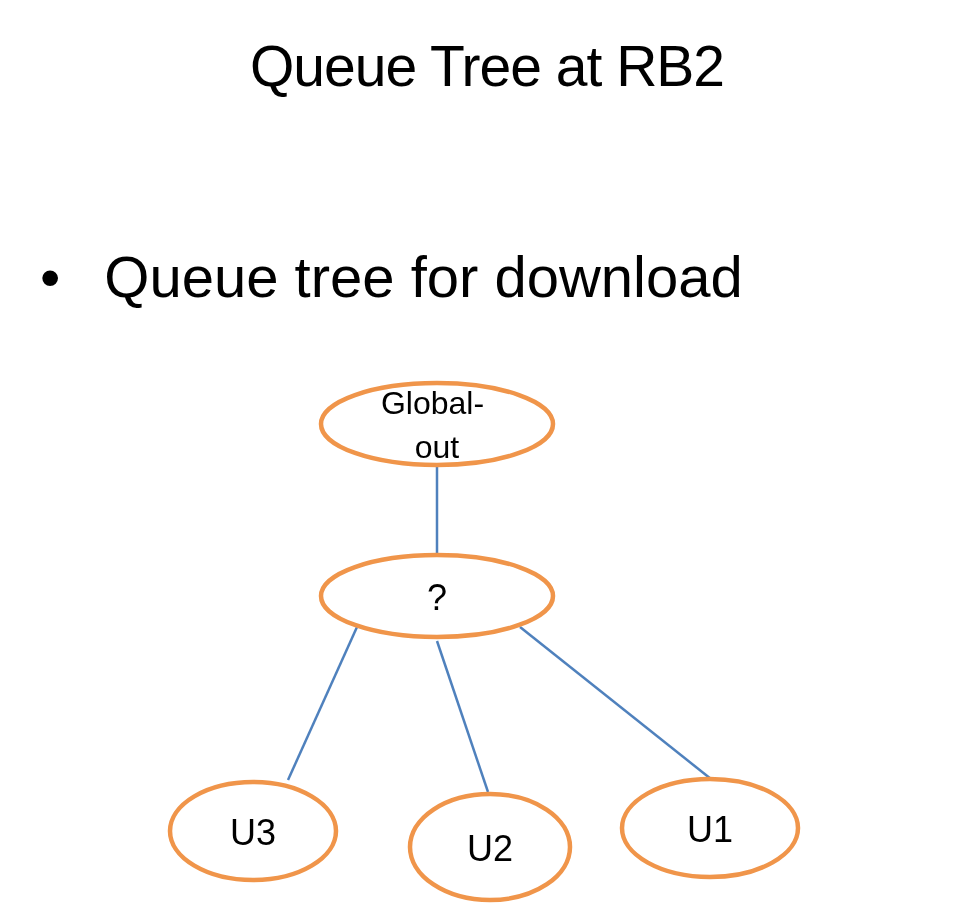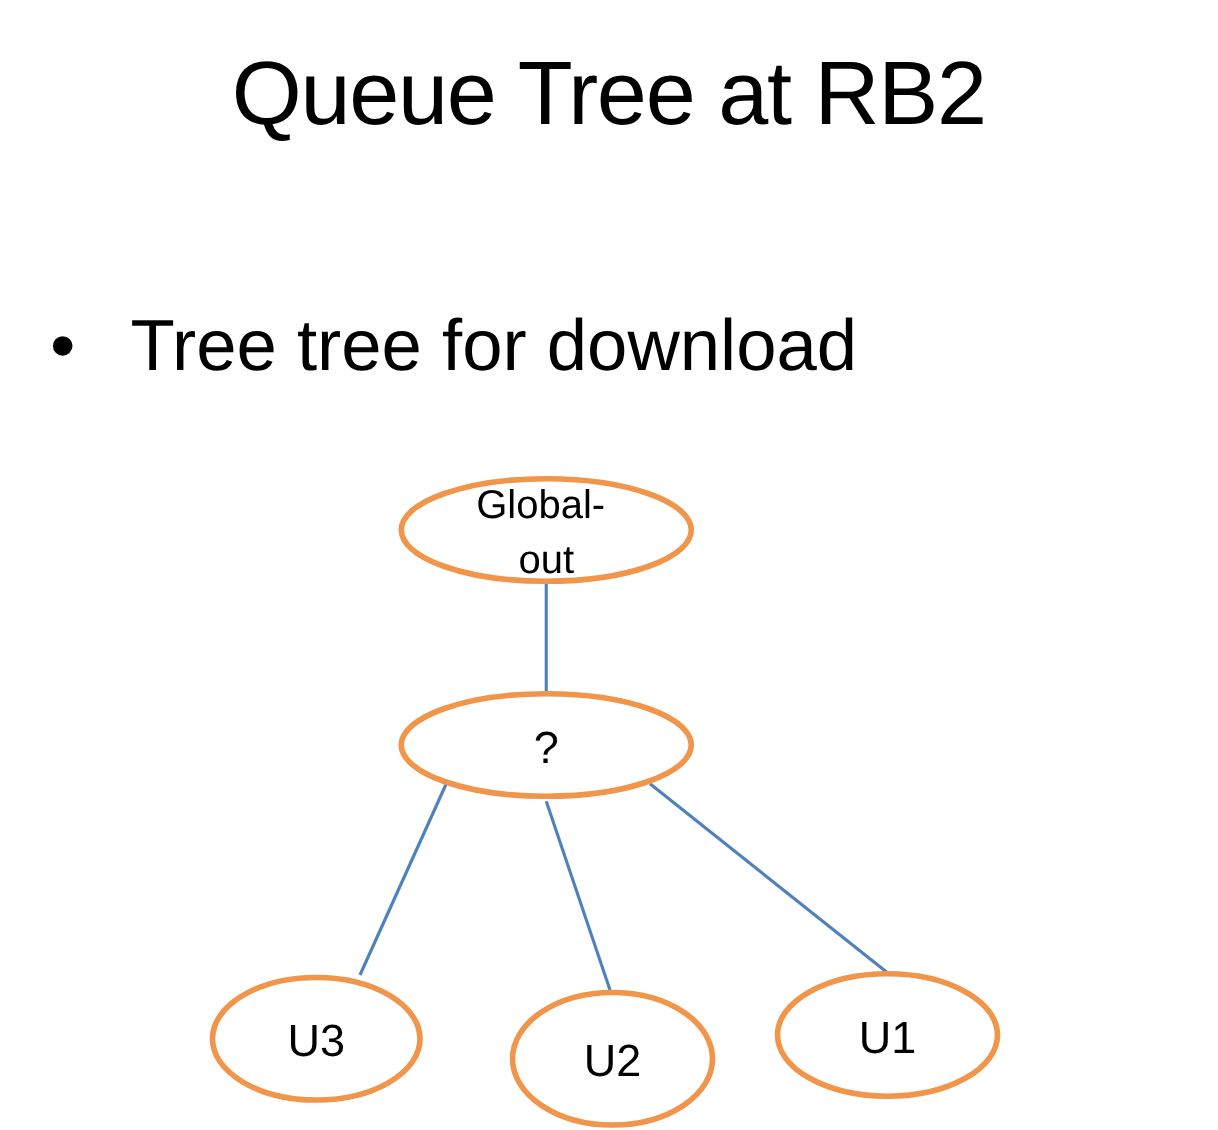--- a/index.html
+++ b/index.html
@@ -12,21 +12,21 @@
     overflow: hidden;
     font-family: "Liberation Sans", sans-serif;
     color: #000000;
   }
   .title {
     position: absolute;
     top: 32px;
     left: 0;
     width: 100%;
     text-align: center;
-    font-size: 72px;
+    font-size: 57px;
     line-height: 1.2;
     letter-spacing: -1px;
     white-space: nowrap;
   }
   .bullet-row {
     position: absolute;
     top: 242px;
     left: 40px;
     display: flex;
     align-items: baseline;
@@ -53,21 +53,21 @@
 </style>
 </head>
 <body>
 
 <div class="slide">
 
   <div class="title">Queue Tree at RB2</div>
 
   <div class="bullet-row">
     <span>•</span>
-    <span>Tree tree for download</span>
+    <span>Queue tree for download</span>
   </div>
 
   <svg class="tree" viewBox="0 0 974 904" xmlns="http://www.w3.org/2000/svg">
 
     <line class="edge" x1="437" y1="464" x2="437" y2="557" stroke="#4F81BD"></line>
     <line class="edge" x1="357" y1="627" x2="288" y2="780" stroke="#4F81BD"></line>
     <line class="edge" x1="437" y1="641" x2="488" y2="792" stroke="#4F81BD"></line>
     <line class="edge" x1="520" y1="627" x2="711" y2="779" stroke="#4F81BD"></line>
 
     <g>

